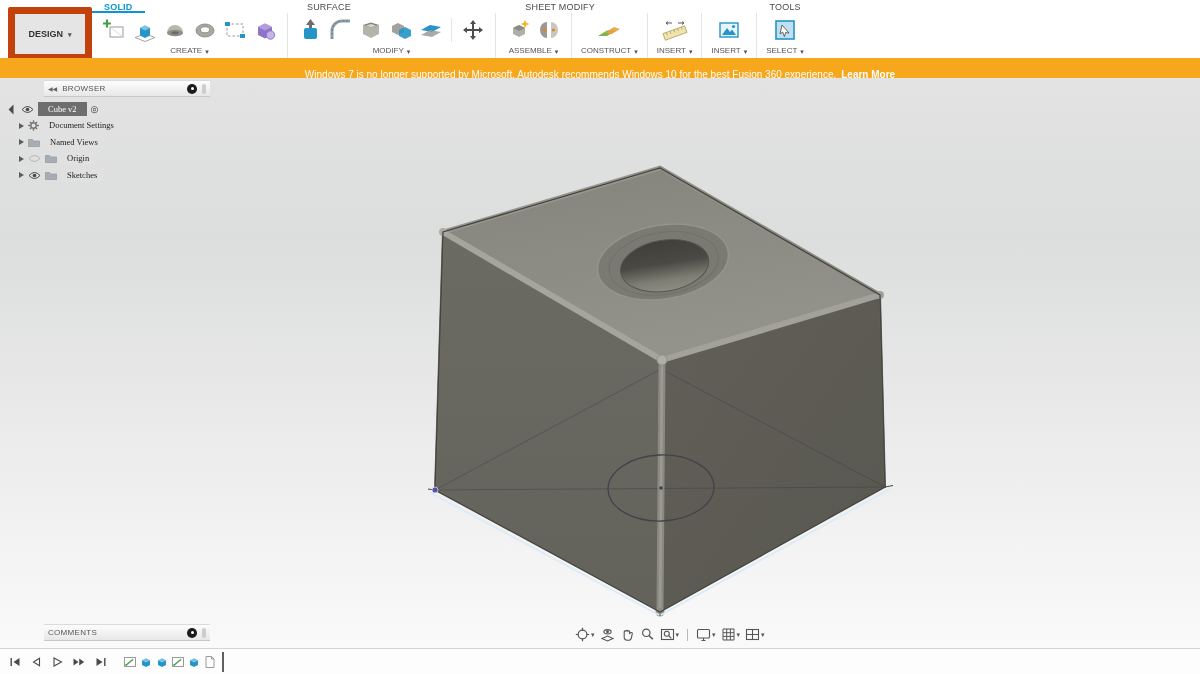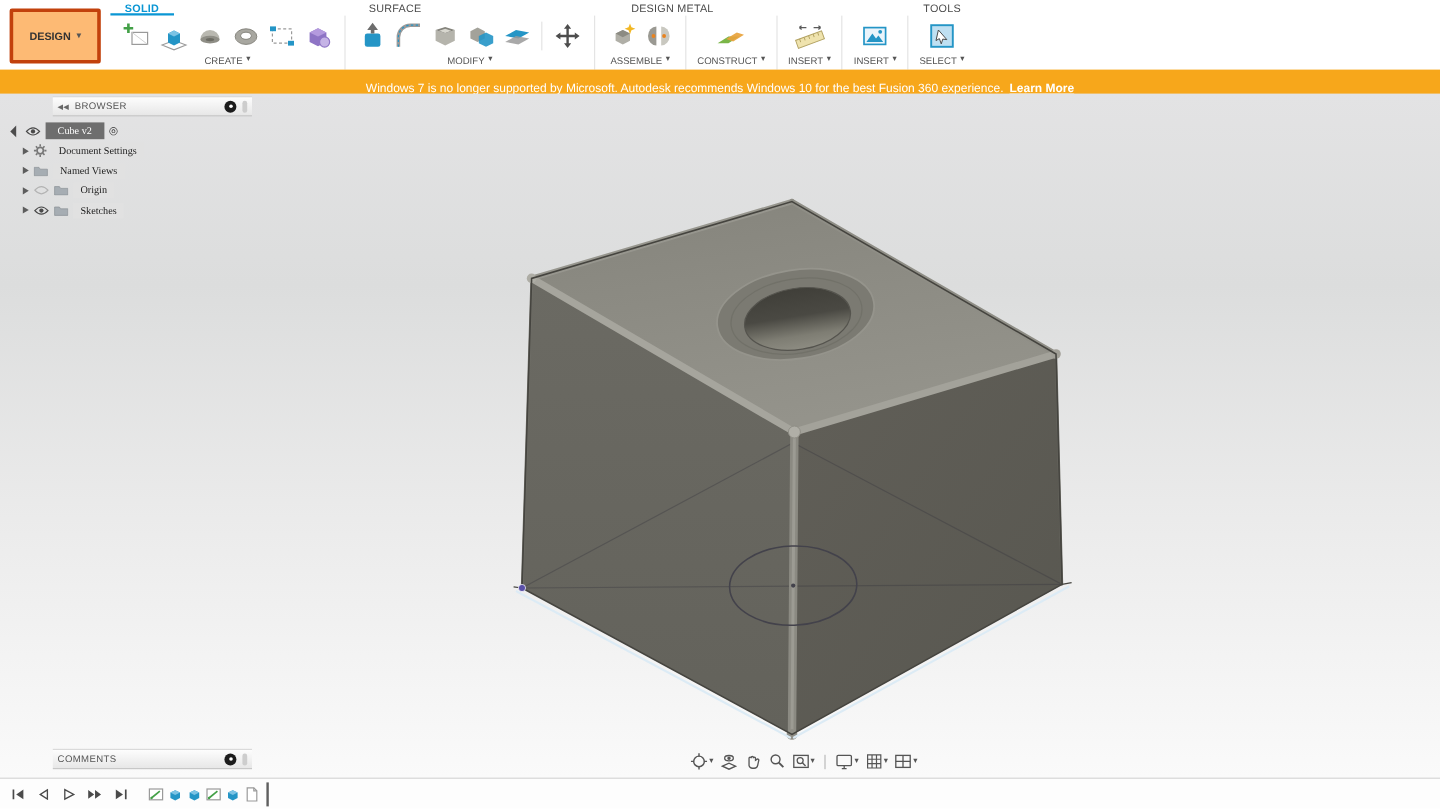--- a/index.html
+++ b/index.html
@@ -1,32 +1,32 @@
 <!DOCTYPE html>
 <html><head>
 <meta charset="utf-8">
 <style>
   html,body{margin:0;padding:0;background:#ffffff;font-family:"Liberation Sans",sans-serif;}
   .window{position:relative;width:1200px;height:674px;overflow:hidden;background:#fff;}
 
   
   .topbar{position:absolute;top:0;left:0;width:1200px;height:58px;background:#fff;}
-  .design-box{position:absolute;left:8px;top:7px;width:70px;height:40px;border:3px solid #c2410c;border-radius:2px;
-    background:#fdba74;display:flex;align-items:center;justify-content:center;gap:5px;font-size:9px;font-weight:bold;color:#333;cursor:pointer;}
+  .design-box{position:absolute;left:8px;top:7px;width:70px;height:40px;border:7px solid #c2410c;border-radius:2px;
+    background:#e5e5e5;display:flex;align-items:center;justify-content:center;gap:5px;font-size:9px;font-weight:bold;color:#333;cursor:pointer;}
   .caret{font-size:7px;color:#555;line-height:1;}
   .ribbon{position:absolute;left:92px;top:0;display:flex;flex-direction:column;}
   .tabrow{display:flex;height:13px;justify-content:space-between;}
   .tab{font-size:9px;color:#4a4a4a;padding:1px 12px 0 12px;display:flex;align-items:center;cursor:pointer;letter-spacing:.2px;}
   .tab.active{color:#0a96d4;font-weight:bold;box-shadow:inset 0 -2px 0 #0a96d4;}
   .grouprow{display:flex;height:45px;align-items:stretch;}
   .tgroup{display:flex;flex-direction:column;align-items:center;padding:1px 9px 0 9px;border-right:1px solid #e4e4e4;}
   .ticons{display:flex;align-items:center;gap:3px;height:31px;}
   .tbtn{background:none;border:none;padding:0;margin:0;cursor:pointer;display:flex;align-items:center;justify-content:center;width:27px;height:28px;}
   .tbtn svg{display:block;}
-  .tlabel{font-size:8px;color:#555;display:flex;align-items:flex-start;gap:3px;margin-top:1px;cursor:pointer;white-space:nowrap;}
+  .tlabel{font-size:8px;color:#555;display:flex;align-items:flex-end;gap:3px;margin-top:1px;cursor:pointer;white-space:nowrap;}
   .mini-sep{width:1px;height:24px;background:#e4e4e4;margin:0 4px;}
 
   
   .banner{position:absolute;top:58px;left:0;width:1200px;height:32px;background:#f7a71b;display:flex;align-items:center;justify-content:center;
     font-size:10px;color:#fff;gap:5px;}
   .banner .link{font-weight:bold;text-decoration:underline;cursor:pointer;}
 
   
   .canvas{position:absolute;top:78px;left:0;width:1200px;height:570px;
     background:linear-gradient(180deg,#e3e3e4 0%,#dcdddd 28%,#ebebeb 62%,#fafafa 100%);}
@@ -82,21 +82,21 @@
 
     <div class="ribbon">
       <div class="tabrow">
         <div class="tab active">
             <span>SOLID</span>
           </div>
         <div class="tab">
             <span>SURFACE</span>
           </div>
         <div class="tab">
-            <span>DESIGN METAL</span>
+            <span>SHEET MODIFY</span>
           </div>
         <div class="tab">
             <span>TOOLS</span>
           </div>
       </div>
 
       <div class="grouprow">
 
         <div class="tgroup">
           <div class="ticons">

